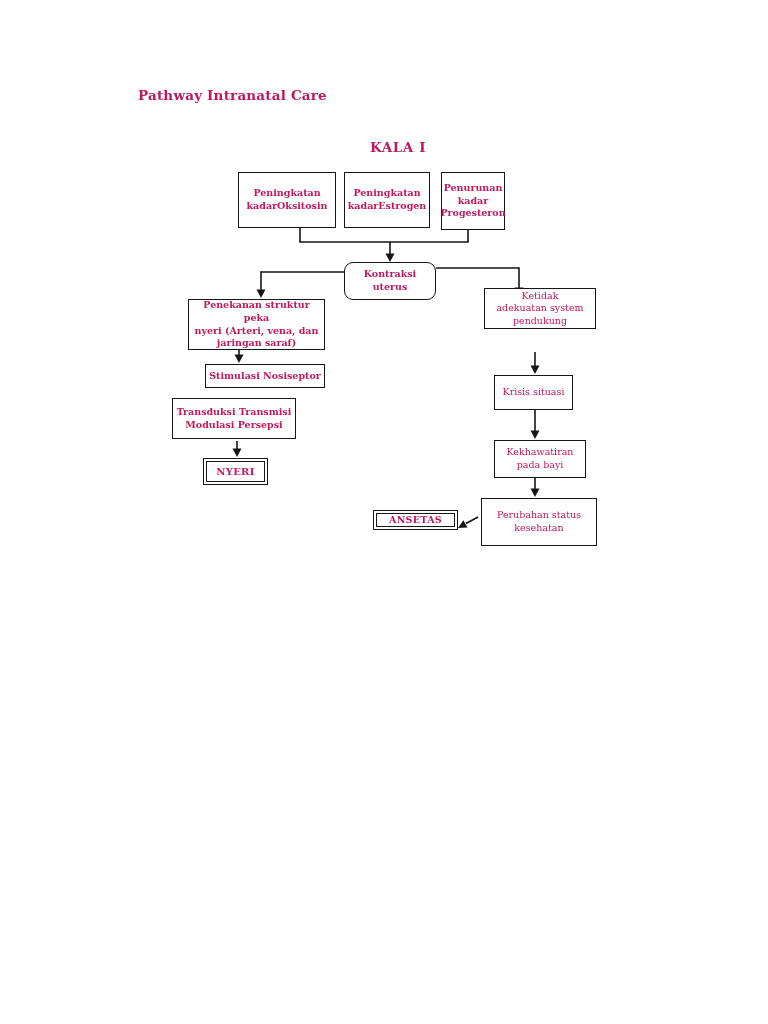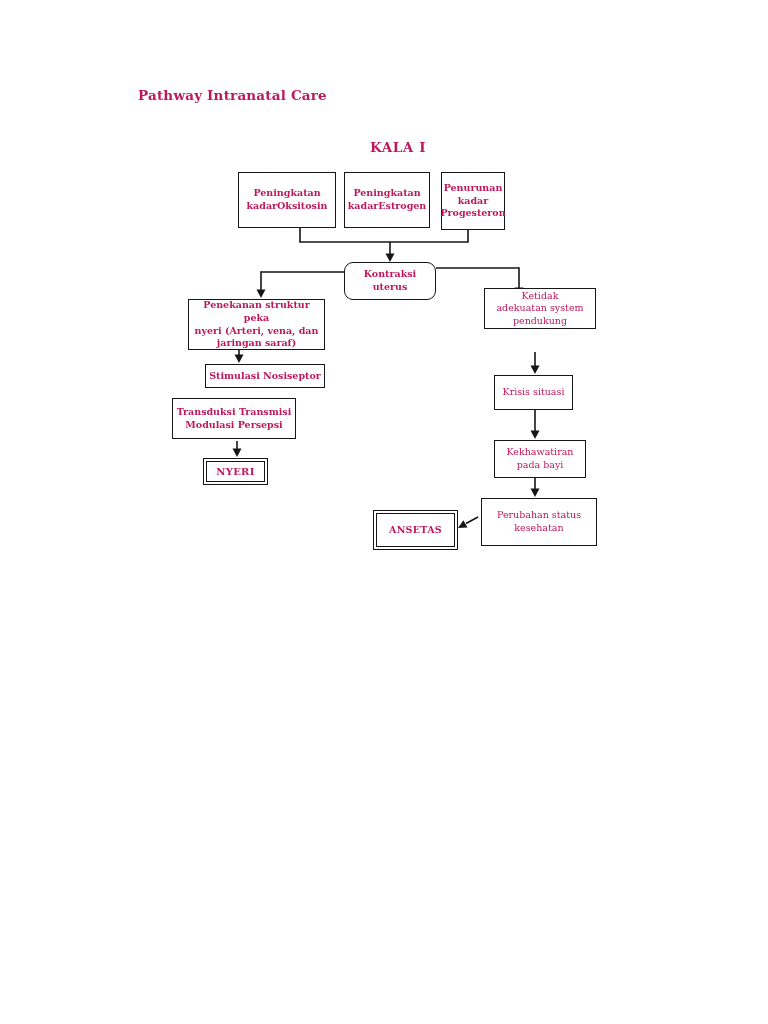--- a/index.html
+++ b/index.html
@@ -82,21 +82,21 @@
   #n-progesteron   { left: 441px; top: 172px; width: 64px;  height: 58px; }
   #n-kontraksi     { left: 344px; top: 262px; width: 92px;  height: 38px; border-radius: 9px; }
   #n-penekanan     { left: 172px; top: 299px; width: 137px; height: 51px; margin-left: 16px; }
   #n-stimulasi     { left: 181px; top: 364px; width: 120px; height: 24px; margin-left: 24px; }
   #n-transduksi    { left: 172px; top: 398px; width: 124px; height: 41px; }
   #n-nyeri         { left: 203px; top: 458px; width: 65px;  height: 27px; font-size: 10px; }
   #n-ketidak       { left: 484px; top: 288px; width: 112px; height: 41px; }
   #n-krisis        { left: 494px; top: 375px; width: 79px;  height: 35px; }
   #n-kekhawatiran  { left: 494px; top: 440px; width: 92px;  height: 38px; }
   #n-perubahan     { left: 481px; top: 498px; width: 116px; height: 48px; }
-  #n-ansetas       { left: 373px; top: 510px; width: 85px;  height: 40px; font-size: 9.5px; }
+  #n-ansetas       { left: 373px; top: 510px; width: 85px;  height: 20px; font-size: 9.5px; }
 </style>
 </head>
 <body>
 
 <div class="page">
 
   <h1 class="doc-title">Pathway Intranatal Care</h1>
   <h2 class="section-heading">KALA I</h2>
 
   <svg class="connectors" viewBox="0 0 768 1024">

